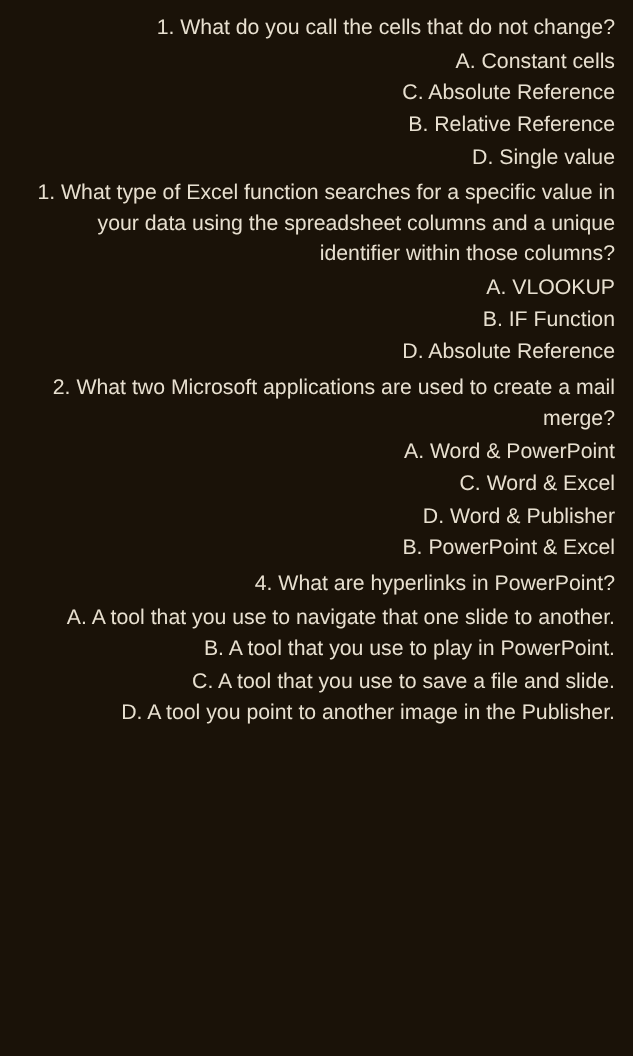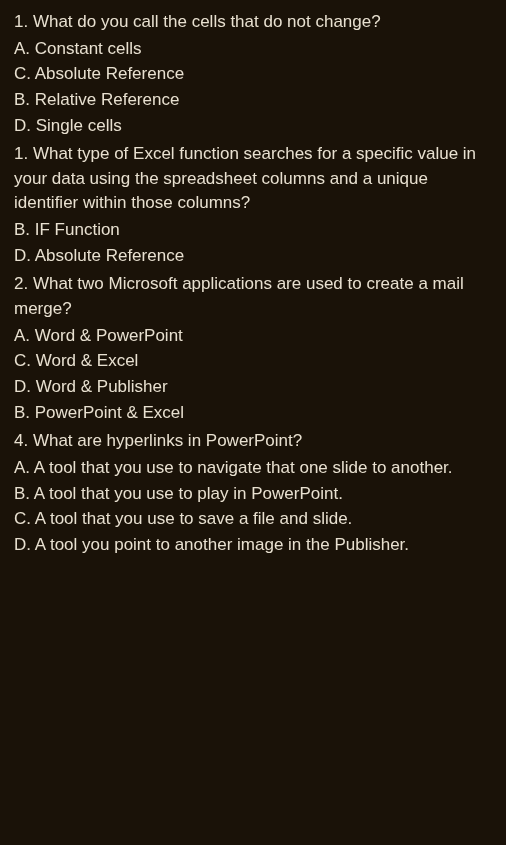--- a/index.html
+++ b/index.html
@@ -15,42 +15,44 @@
       font-family: Arial, sans-serif;
       font-size: 17px;
       line-height: 1.45;
       padding: 10px 14px 20px 14px;
     }
     .content {
       width: 100%;
     }
     .question-block {
       margin-bottom: 4px;
+      text-align: right;
     }
     .question-text {
       margin-bottom: 2px;
     }
     .answer-option {
       display: block;
       margin-bottom: 1px;
     }
   </style>
 </head>
 <body>
 
 <div class="content">
 <div class="question-block">
       <p class="question-text">1. What do you call the cells that do not change?</p>
       <span class="answer-option">A. Constant cells</span>
       <span class="answer-option">C. Absolute Reference</span>
       <span class="answer-option">B. Relative Reference</span>
-      <span class="answer-option">D. Single cells</span>
+      <span class="answer-option">D. Single value</span>
     </div>
     <div class="question-block">
       <p class="question-text">1. What type of Excel function searches for a specific value in your data using the spreadsheet columns and a unique identifier within those columns?</p>
+      <span class="answer-option">A. VLOOKUP</span>
       <span class="answer-option">B. IF Function</span>
       <span class="answer-option">D. Absolute Reference</span>
     </div>
     <div class="question-block">
       <p class="question-text">2. What two Microsoft applications are used to create a mail merge?</p>
       <span class="answer-option">A. Word &amp; PowerPoint</span>
       <span class="answer-option">C. Word &amp; Excel</span>
       <span class="answer-option">D. Word &amp; Publisher</span>
       <span class="answer-option">B. PowerPoint &amp; Excel</span>
     </div>

